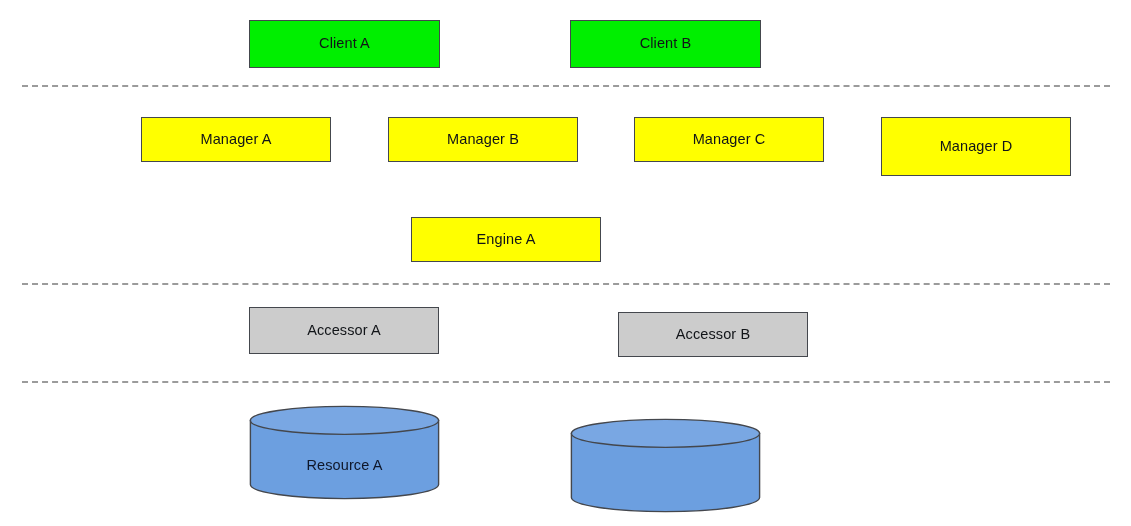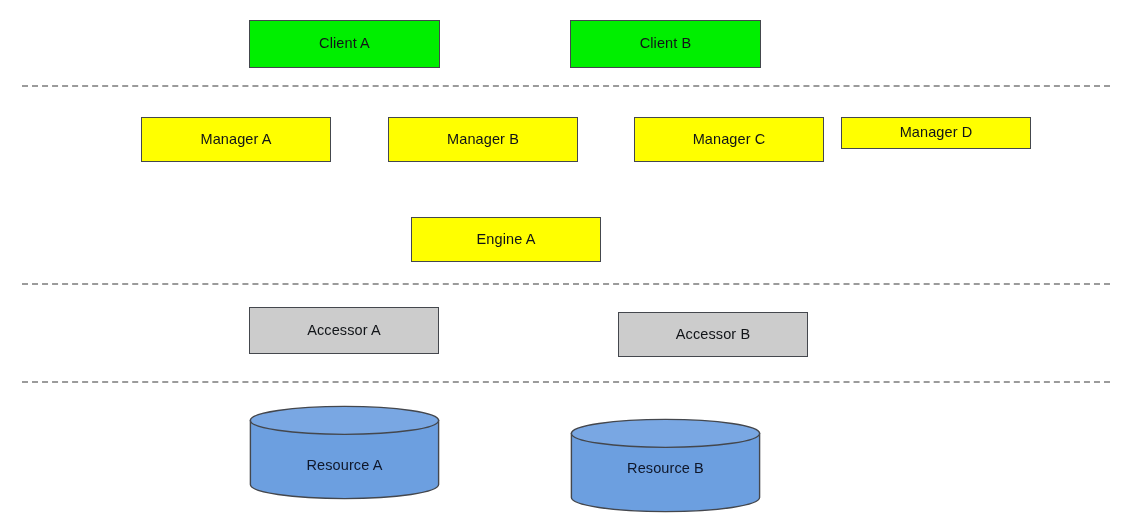--- a/index.html
+++ b/index.html
@@ -88,21 +88,21 @@
     <div>
       <div class="node manager" style="left: 141px; top: 117px; width: 190px; height: 45px;">
         <span>Manager A</span>
       </div>
       <div class="node manager" style="left: 388px; top: 117px; width: 190px; height: 45px;">
         <span>Manager B</span>
       </div>
       <div class="node manager" style="left: 634px; top: 117px; width: 190px; height: 45px;">
         <span>Manager C</span>
       </div>
-      <div class="node manager" style="left: 841px; top: 117px; width: 190px; height: 32px;">
+      <div class="node manager" style="left: 881px; top: 117px; width: 190px; height: 59px;">
         <span>Manager D</span>
       </div>
     </div>
     <div>
       <div class="node engine" style="left: 411px; top: 217px; width: 190px; height: 45px;">
         <span>Engine A</span>
       </div>
     </div>
     <div>
       <div class="node accessor" style="left: 249px; top: 307px; width: 190px; height: 47px;">
@@ -118,16 +118,15 @@
           <path d="M 1.4 15.4 L 1.4 79.6 A 94.1 14 0 0 0 189.6 79.6 L 189.6 15.4 Z" fill="#6c9fe0" stroke="#44474d" stroke-width="1.4"></path>
           <ellipse cx="95.5" cy="15.4" rx="94.1" ry="14" fill="#79a7e3" stroke="#44474d" stroke-width="1.4"></ellipse>
         </svg>
         <div class="cyl-label" style="top: 52px;">Resource A</div>
       </div>
       <div class="cylinder" style="left: 570px; top: 418px; width: 191px; height: 95px;">
         <svg viewBox="0 0 191 95" preserveAspectRatio="none">
           <path d="M 1.4 15.4 L 1.4 79.6 A 94.1 14 0 0 0 189.6 79.6 L 189.6 15.4 Z" fill="#6c9fe0" stroke="#44474d" stroke-width="1.4"></path>
           <ellipse cx="95.5" cy="15.4" rx="94.1" ry="14" fill="#79a7e3" stroke="#44474d" stroke-width="1.4"></ellipse>
         </svg>
-        <div class="cyl-label" style="top: 42px;">Resource B</div>
       </div>
     </div>
   </div>
 
 </body></html>

